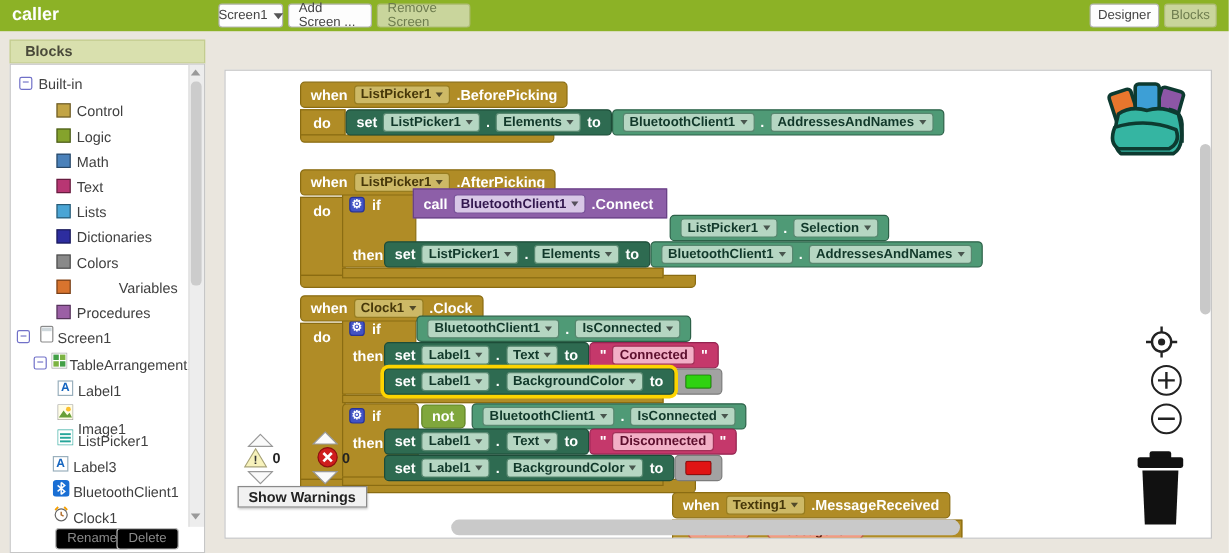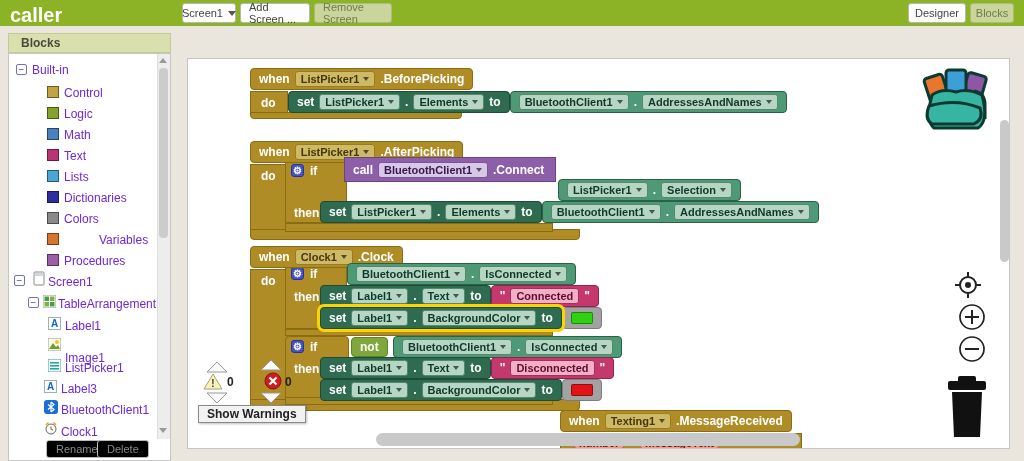--- a/index.html
+++ b/index.html
@@ -1,33 +1,33 @@
 <!DOCTYPE html>
 <html><head>
 <meta charset="utf-8">
 <style>
   * { margin:0; padding:0; box-sizing:border-box; }
   html,body { width:1024px; height:461px; font-family:"Liberation Sans",sans-serif; }
   #stage { position:relative; width:1024px; height:461px; background:#eae6de; overflow:hidden; }
 
   
   #topbar { position:absolute; left:0; top:0; width:1024px; height:26px; background:#8cb226; }
-  #title { position:absolute; left:10px; top:4px; color:#fff; font-size:20px; font-weight:bold; }
+  #title { position:absolute; left:10px; top:4px; color:#fff; font-size:15px; font-weight:bold; }
   .tb-btn { position:absolute; top:3px; height:20px; display:flex; align-items:center; justify-content:center;
             gap:5px; background:#fdfdfd; border:1px solid #b6b6b6; border-radius:3px; font-size:11px; color:#444; padding:0 8px; }
   .tb-btn.dim { background:#c9d59c; border-color:#aebc77; color:#6d7c4e; }
   .tri-down { width:0; height:0; border-left:4px solid transparent; border-right:4px solid transparent; border-top:5px solid #555; }
 
   
   .panel-hd { position:absolute; height:20px; background:#d9e0ae; border:1px solid #c3cc8f; display:flex; align-items:center;
               padding-left:12px; font-size:12px; font-weight:bold; color:#4a4a3a; }
   .panel-bd { position:absolute; background:#fff; border:1px solid #c6c6c6; }
 
   
-  .trow { position:absolute; display:flex; align-items:center; font-size:12px; color:#6d28d9; height:16px; white-space:nowrap; }
+  .trow { position:absolute; display:flex; align-items:center; font-size:12px; color:#404040; height:16px; white-space:nowrap; }
   .swatch { position:absolute; width:12px; height:12px; border:1px solid rgba(0,0,0,.45); }
   .collapse { position:absolute; width:11px; height:11px; border:1px solid #7070c8; border-radius:2px; color:#4646b4;
               font-size:10px; line-height:9px; text-align:center; background:#fff; }
   .cicon { position:absolute; }
   .lab-ic { position:absolute; width:13px; height:13px; background:#fff; border:1px solid #9ab0bd; color:#1565c0;
             font-size:10px; font-weight:bold; text-align:center; line-height:11px; }
   .side-btn { position:absolute; height:18px; background:#000000; border:1px solid #bbb; border-radius:3px;
               color:#8a8a8a; font-size:11px; display:flex; align-items:center; justify-content:center; padding:0 9px; }
   .sb-track { position:absolute; background:#ededed; border-left:1px solid #ddd; }
   .sb-thumb { position:absolute; background:#cccccc; border-radius:4px; }

